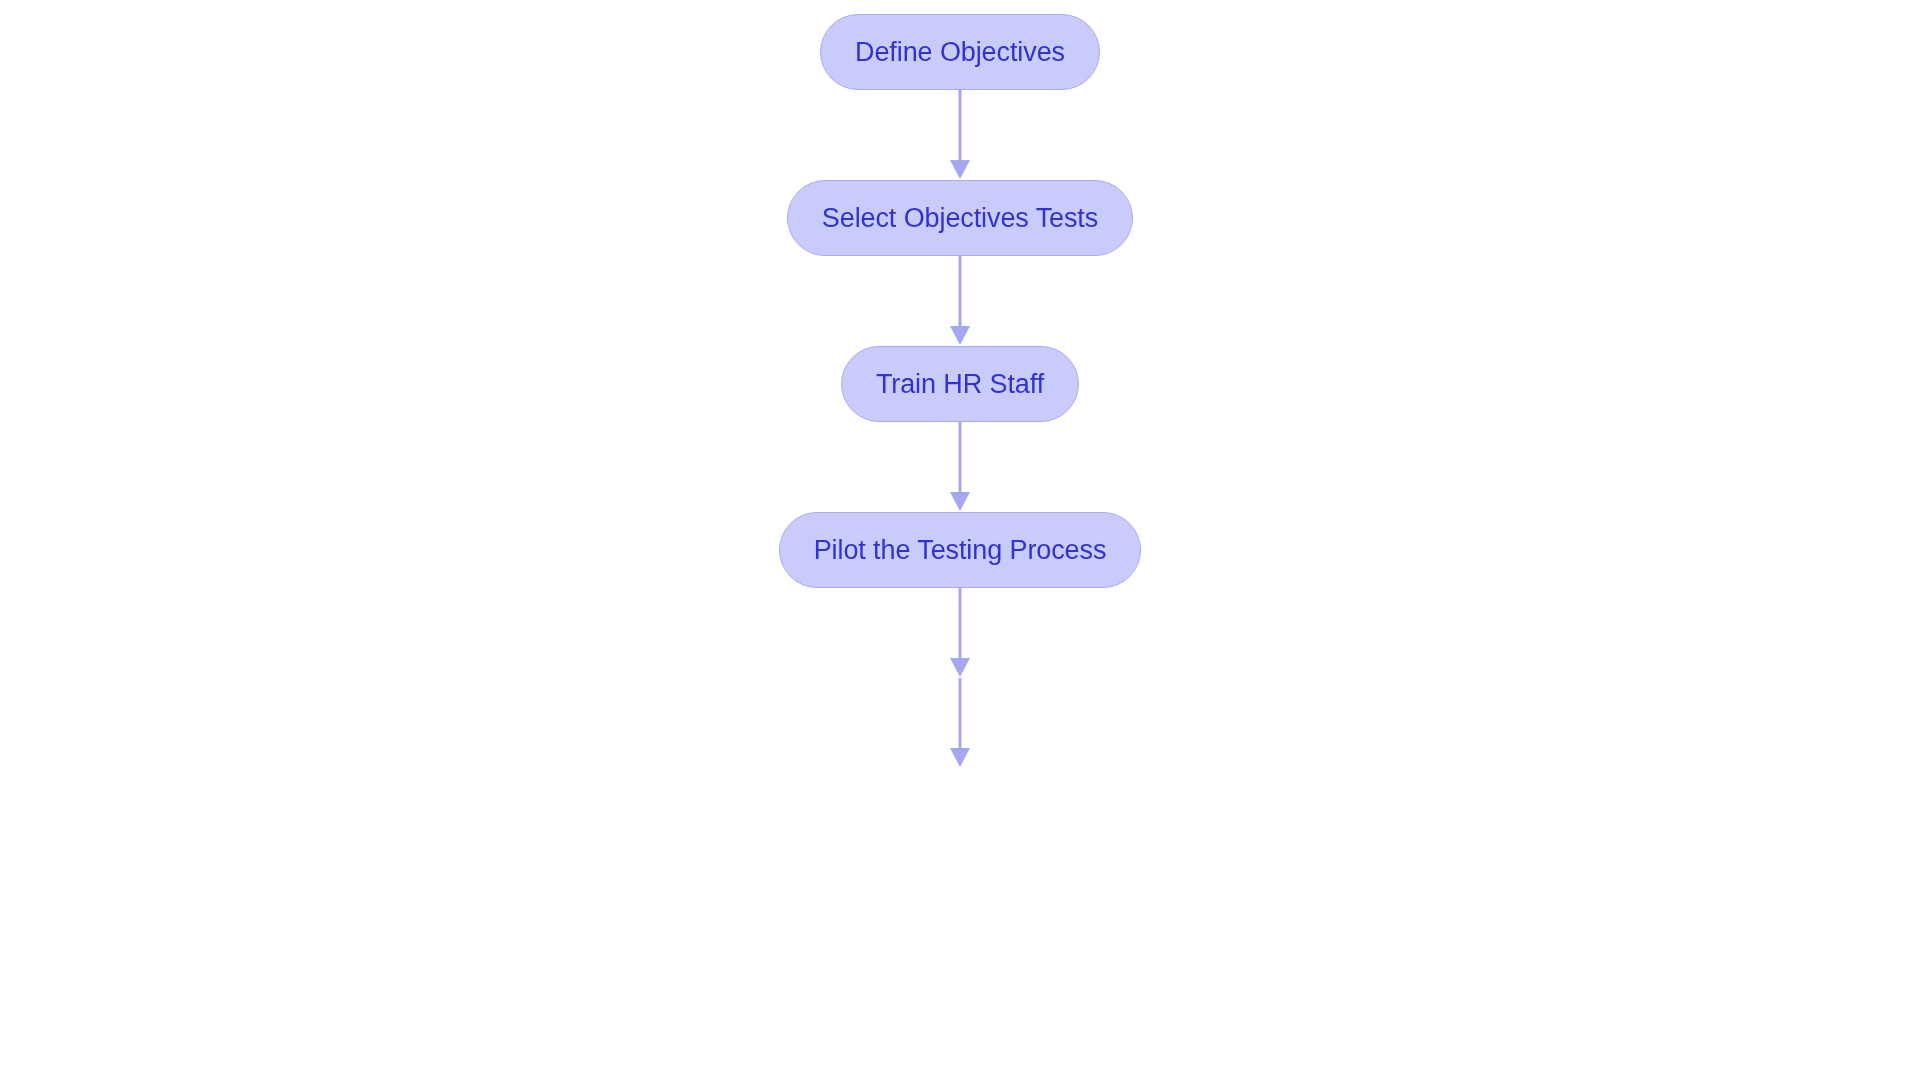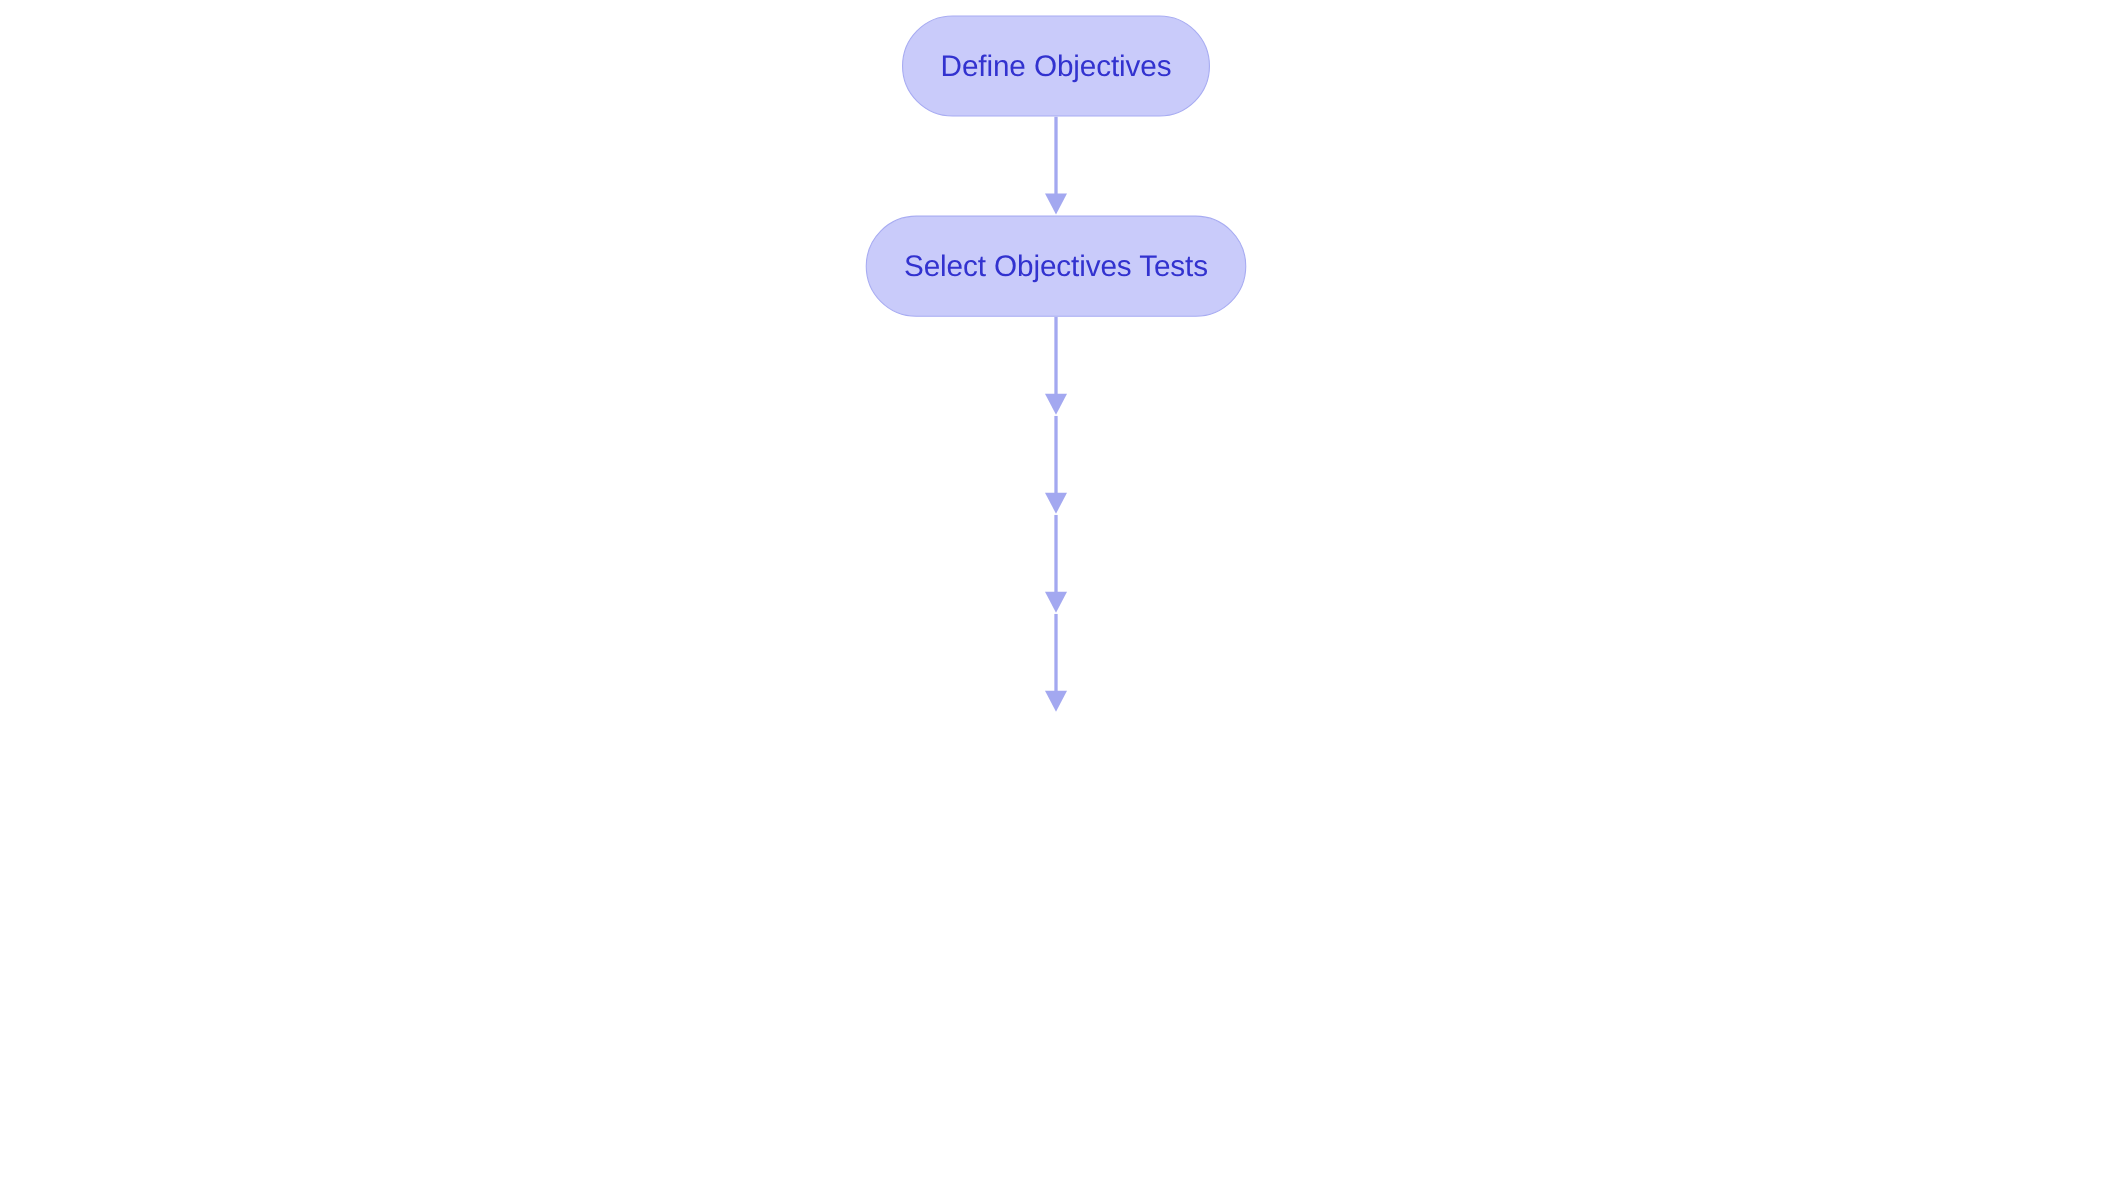--- a/index.html
+++ b/index.html
@@ -27,21 +27,21 @@
     left: 0;
     top: 14px;
     width: 1920px;
     display: flex;
     flex-direction: column;
     align-items: center;
   }
 
   .node {
     position: relative;
-    height: 92px;
+    height: 76px;
     box-sizing: border-box;
     display: flex;
     align-items: center;
     justify-content: center;
     background: #c9cbfa;
     border: 1.6px solid #a8acf2;
     border-radius: 50px;
     padding: 16px 34px;
     white-space: nowrap;
   }
@@ -89,28 +89,34 @@
       <span class="node-label">Select Objectives Tests</span>
     </div>
 
     <div class="connector">
       <svg class="conn-svg" viewBox="0 0 24 90" xmlns="http://www.w3.org/2000/svg" aria-hidden="true">
         <line x1="12" y1="0" x2="12" y2="72" stroke="#a3a8f0" stroke-width="3"></line>
         <polygon points="2,70 22,70 12,89" fill="#a3a8f0"></polygon>
       </svg>
     </div>
 
+    <div class="node">
+      <span class="node-label">Train HR Staff</span>
+    </div>
 
     <div class="connector">
       <svg class="conn-svg" viewBox="0 0 24 90" xmlns="http://www.w3.org/2000/svg" aria-hidden="true">
         <line x1="12" y1="0" x2="12" y2="72" stroke="#a3a8f0" stroke-width="3"></line>
         <polygon points="2,70 22,70 12,89" fill="#a3a8f0"></polygon>
       </svg>
     </div>
 
+    <div class="node">
+      <span class="node-label">Pilot the Testing Process</span>
+    </div>
 
     <div class="connector">
       <svg class="conn-svg" viewBox="0 0 24 90" xmlns="http://www.w3.org/2000/svg" aria-hidden="true">
         <line x1="12" y1="0" x2="12" y2="72" stroke="#a3a8f0" stroke-width="3"></line>
         <polygon points="2,70 22,70 12,89" fill="#a3a8f0"></polygon>
       </svg>
     </div>
 
 
     <div class="connector">

